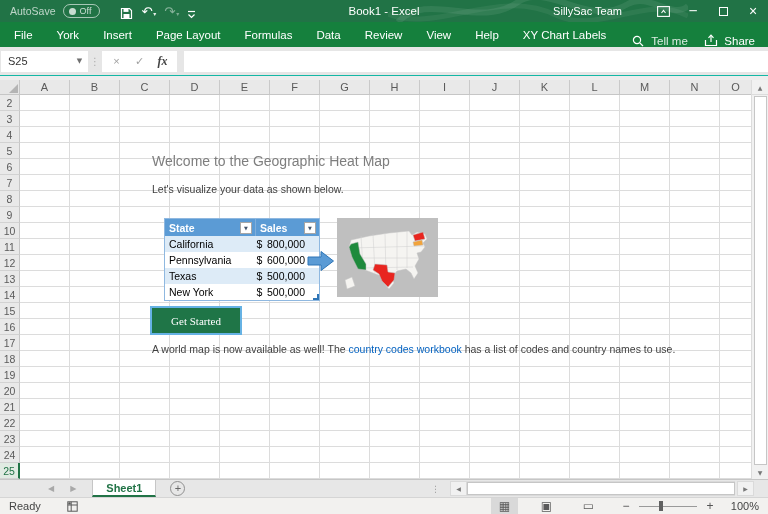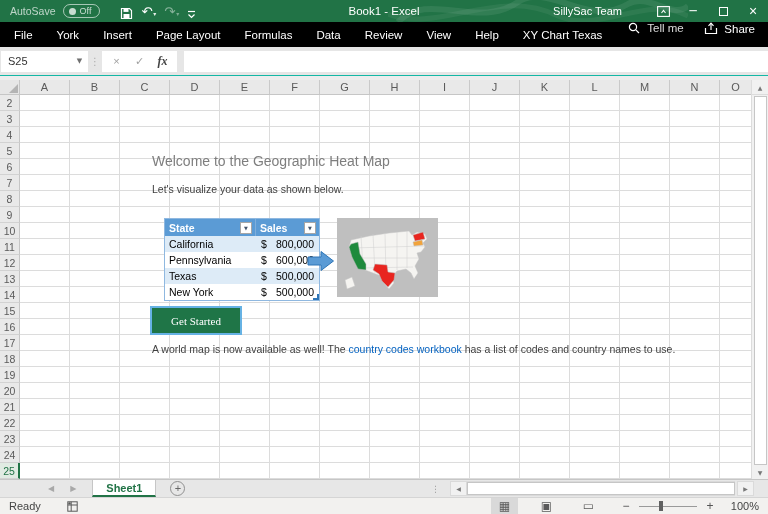--- a/index.html
+++ b/index.html
@@ -29,21 +29,21 @@
   .qat-main { font-size: 13px; line-height: 16px; }
   .drop-caret { font-size: 6px; line-height: 12px; margin-left: 1px; color: rgba(255,255,255,.9); }
   .dim { opacity: .45; }
   .win-title { position: absolute; left: 50%; transform: translateX(-50%); font-size: 11.5px; white-space: nowrap; }
   .titlebar-right { margin-left: auto; display: flex; align-items: center; height: 100%; }
   .account-name { font-size: 11px; margin-right: 26px; }
   .win-btn { width: 30px; height: 100%; display: flex; align-items: center; justify-content: center; font-size: 12px; color: #fff; }
   .maxi-box { width: 9px; height: 9px; border: 1px solid #fff; display: inline-block; }
 
   
-  .tabrow { height: 25px; background: #000000; display: flex; align-items: flex-start; color: #fff; }
+  .tabrow { height: 25px; background: #15803d; display: flex; align-items: flex-end; color: #fff; }
   .rtab { padding: 0 12px; height: 100%; display: flex; align-items: center; font-size: 11.5px; white-space: nowrap; }
   .rtab:first-child { margin-left: 2px; }
   .tellme { display: flex; align-items: center; gap: 7px; margin-left: 14px; color: rgba(255,255,255,.85); font-size: 11.5px; }
   .share { margin-left: auto; margin-right: 13px; display: flex; align-items: center; gap: 6px; font-size: 11.5px; }
 
   
   .formula-row { height: 29px; background: #E6E6E6; display: flex; align-items: center; border-bottom: 1px solid #14b8a6; }
   .name-box { width: 70px; height: 21px; margin-left: 1px; background: #fff; display: flex; align-items: center; padding-left: 7px; color: #333; }
   .name-drop { width: 17px; height: 21px; background: #fff; display: flex; align-items: center; justify-content: center; color: #707070; font-size: 7px; }
   .fdivider { width: 14px; text-align: center; color: #ADADAD; font-size: 10px; }
@@ -81,21 +81,21 @@
   .data-table::after { content: ""; position: absolute; right: 0; bottom: 0; width: 4px; height: 4px; border-right: 2px solid #2E75B6; border-bottom: 2px solid #2E75B6; }
   .t-header { display: flex; height: 17px; background: #5B9BD5; }
   .th { display: flex; align-items: center; padding: 0 3px 0 4px; color: #fff; font-weight: bold; font-size: 10.5px; }
   .th-state { width: 91px; border-right: 1px solid #7FAEDB; }
   .th-sales { flex: 1; }
   .filter-btn { margin-left: auto; width: 12px; height: 12px; background: #fff; border: 1px solid #A6A6A6; display: flex; align-items: center; justify-content: center; font-size: 5px; color: #44546A; }
   .t-row { display: flex; height: 16px; background: #fff; font-size: 10.5px; color: #000; align-items: center; justify-content: space-between; }
   .t-row.banded { background: #DDEBF7; }
   .td-state { width: 91px; padding-left: 4px; }
   .td-cur { width: 16px; padding-left: 5px; }
-  .td-amt { flex: 1; text-align: right; padding-right: 5px; }
+  .td-amt { flex: 1; text-align: right; padding-right: 14px; }
   .block-arrow { position: absolute; left: 287px; top: 155px; }
   .map-wrap { position: absolute; left: 317px; top: 123px; width: 101px; height: 79px; }
   .get-started {
     position: absolute; left: 132px; top: 213px; width: 88px; height: 25px;
     background: #1F7547; color: #fff; border: none; outline: 2px solid #66B2E4;
     font-size: 11px; font-family: Liberation Serif, serif; display: flex; align-items: center; justify-content: center;
   }
   .footer-text { position: absolute; left: 132px; top: 248px; font-size: 10.5px; color: #3F3F3F; white-space: nowrap; }
   .footer-link { color: #0563C1; cursor: pointer; }
 
@@ -190,21 +190,21 @@
   <div style="display:flex; height:100%;">
       <div class="rtab">File</div>
       <div class="rtab">York</div>
       <div class="rtab">Insert</div>
       <div class="rtab">Page Layout</div>
       <div class="rtab">Formulas</div>
       <div class="rtab">Data</div>
       <div class="rtab">Review</div>
       <div class="rtab">View</div>
       <div class="rtab">Help</div>
-      <div class="rtab">XY Chart Texas</div>
+      <div class="rtab">XY Chart Labels</div>
     </div>
   <div class="tellme">
     <svg width="12" height="12" viewBox="0 0 12 12">
         <circle cx="5" cy="5" r="3.6" fill="none" stroke="#fff" stroke-width="1.2"></circle>
         <line x1="7.8" y1="7.8" x2="11" y2="11" stroke="#fff" stroke-width="1.2"></line>
       </svg>
     <span>Tell me</span>
   </div>
   <div class="share">
     <svg width="14" height="13" viewBox="0 0 14 13">

